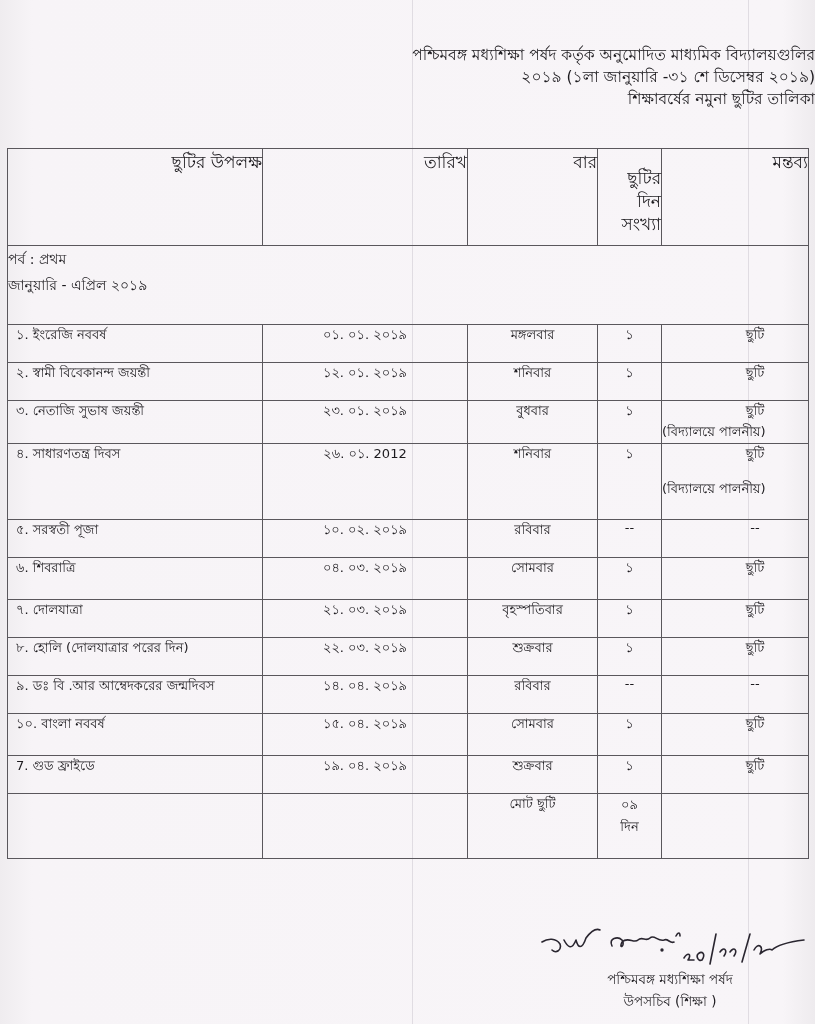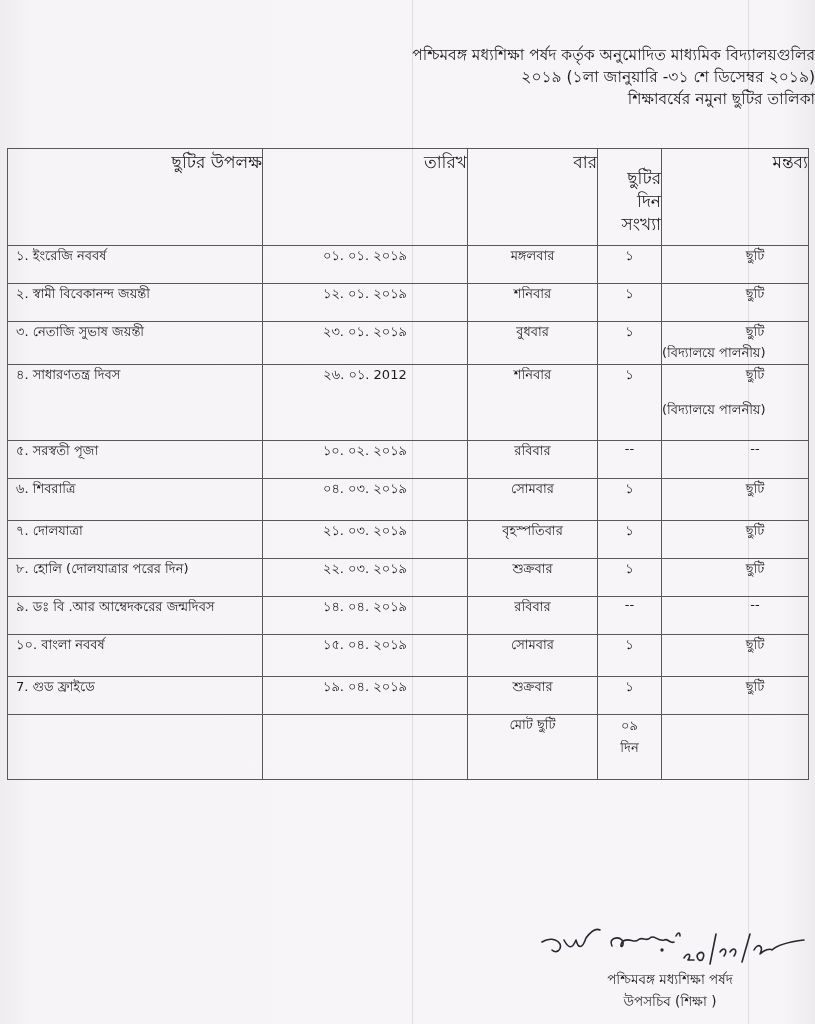--- a/index.html
+++ b/index.html
@@ -145,20 +145,26 @@
     <th>তারিখ</th>
     <th>বার</th>
     <th class="days">
       <div>ছুটির</div>
       <div>দিন</div>
       <div>সংখ্যা</div>
     </th>
     <th>মন্তব্য</th>
   </tr>
 
+  <tr class="section">
+    <td colspan="5">
+      <div>পর্ব : প্রথম</div>
+      <div>জানুয়ারি - এপ্রিল ২০১৯</div>
+    </td>
+  </tr>
 
   <tr class="row h42">
     <td class="name">১. ইংরেজি নববর্ষ</td>
     <td class="date">০১. ০১. ২০১৯</td>
     <td class="day">মঙ্গলবার</td>
     <td class="count">১</td>
     <td class="remark"><span>ছুটি</span></td>
   </tr>
   <tr class="row h42">
     <td class="name">২. স্বামী বিবেকানন্দ জয়ন্তী</td>

